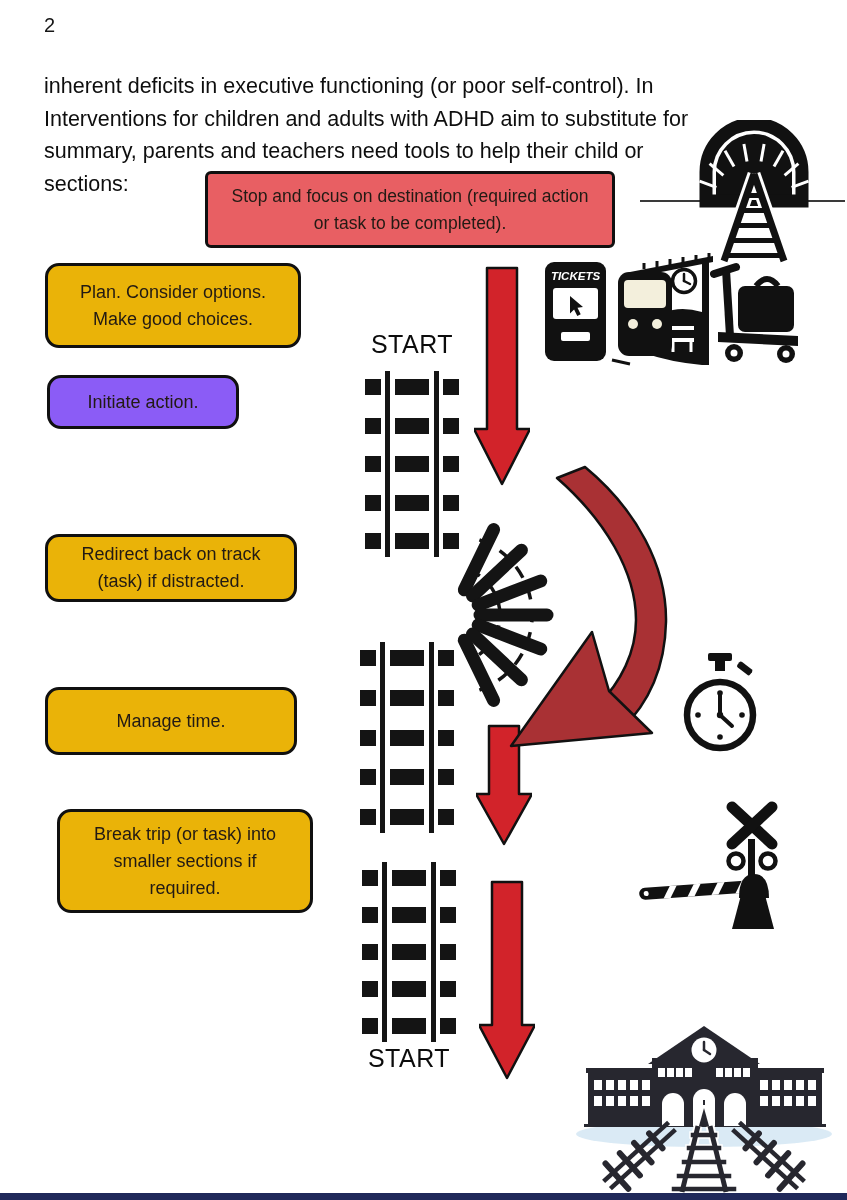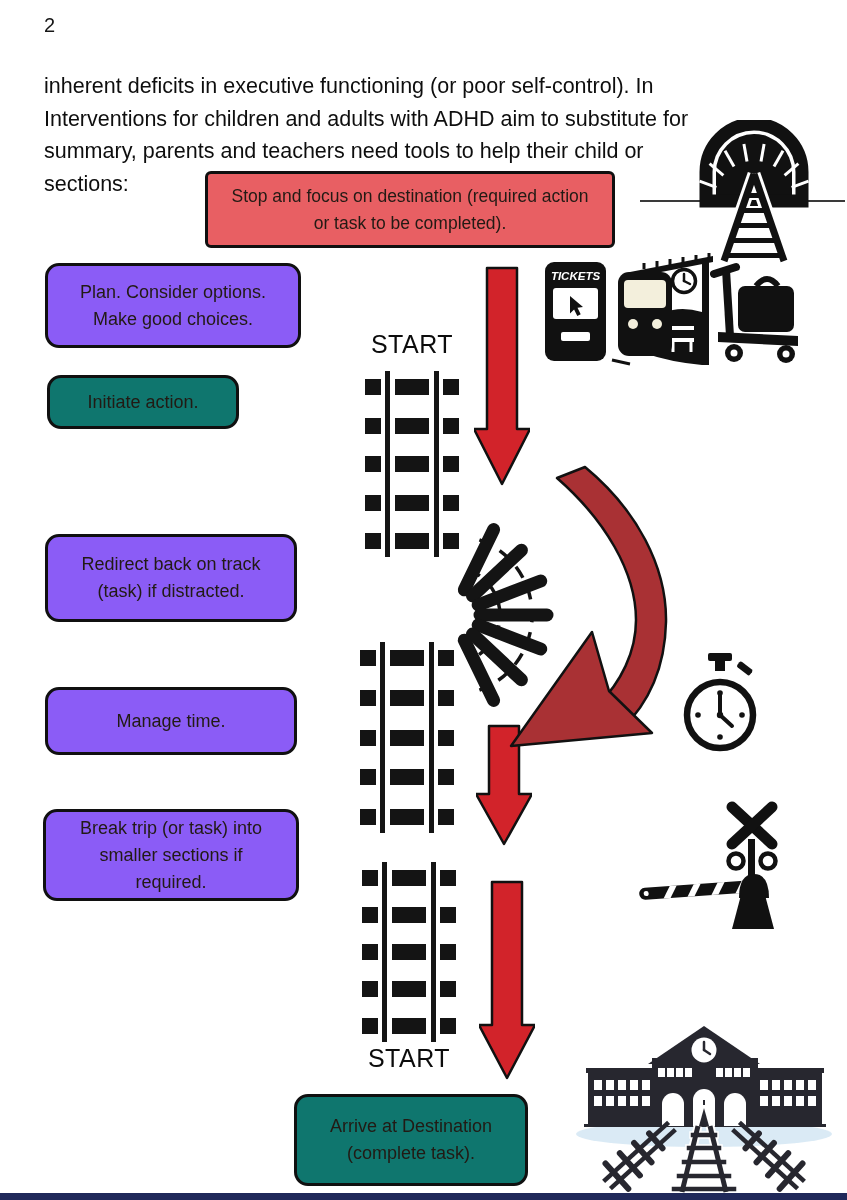--- a/index.html
+++ b/index.html
@@ -10,22 +10,22 @@
   }
   .abs{position:absolute;}
   #page-num{left:44px;top:14px;font-size:20px;}
   .intro{left:44px;top:70px;width:770px;font-size:21.5px;line-height:32.5px;color:#0e0e0e;}
   .flowbox{
     box-sizing:border-box;border:3px solid #101010;border-radius:14px;
     display:flex;align-items:center;justify-content:center;text-align:center;
     padding:6px 12px;font-size:18px;line-height:1.5;color:#221a14;
   }
   .box-red{background:#e85f63;border-radius:6px;font-size:17.5px;}
-  .box-orange{background:#8b5cf6;}
-  .box-green{background:#0f766e;}
+  .box-orange{background:#eab308;}
+  .box-green{background:#8b5cf6;}
   .track{position:absolute;}
   .track .rail{position:absolute;top:0;bottom:0;width:5px;background:#141414;}
   .track .rail.r1{left:20px;} .track .rail.r2{left:69px;}
   .track .ties{position:absolute;inset:8px 0;display:flex;flex-direction:column;justify-content:space-between;}
   .track .tie{height:16px;background:linear-gradient(90deg,#141414 0 16px,#ffffff 16px 30px,#141414 30px 64px,#ffffff 64px 78px,#141414 78px 100%);}
   .track-label{font-weight:normal;font-size:25px;letter-spacing:.5px;text-align:center;width:94px;color:#0c0c0c;}
   #footer-bar{left:0;top:1193px;width:847px;height:7px;background:#20295a;}
   svg{display:block;}
 </style>
 </head>
@@ -71,31 +71,28 @@
 
   <div class="abs flowbox box-red" style="left:205px;top:171px;width:410px;height:77px">
     <span style="max-width:370px">Stop and focus on destination (required action or task to be completed).</span>
   </div>
   <div class="abs flowbox box-orange" style="left:45px;top:263px;width:256px;height:85px">
     <span>Plan. Consider options. Make good choices.</span>
   </div>
   <div class="abs flowbox box-green" style="left:47px;top:375px;width:192px;height:54px">
     <span>Initiate action.</span>
   </div>
-  <div class="abs flowbox box-orange" style="left:45px;top:534px;width:252px;height:88px">
+  <div class="abs flowbox box-orange" style="left:45px;top:534px;width:252px;height:68px">
     <span>Redirect back on track (task) if distracted.</span>
   </div>
   <div class="abs flowbox box-orange" style="left:45px;top:687px;width:252px;height:68px">
     <span>Manage time.</span>
   </div>
-  <div class="abs flowbox box-orange" style="left:43px;top:809px;width:256px;height:92px">
+  <div class="abs flowbox box-orange" style="left:57px;top:809px;width:256px;height:104px">
     <span style="max-width:210px">Break trip (or task) into smaller sections if required.</span>
-  </div>
-  <div class="abs flowbox box-green" style="left:294px;top:1094px;width:234px;height:92px">
-    <span>Arrive at Destination (complete task).</span>
   </div>
 
   <div class="abs track-label" style="left:365px;top:330px">START</div>
   <div class="abs track-label" style="left:362px;top:1044px">START</div>
 
   <div class="track" style="left:365px;top:371px;width:94px;height:186px">
     <div class="ties">
         <div class="tie"></div>
         <div class="tie"></div>
         <div class="tie"></div>

